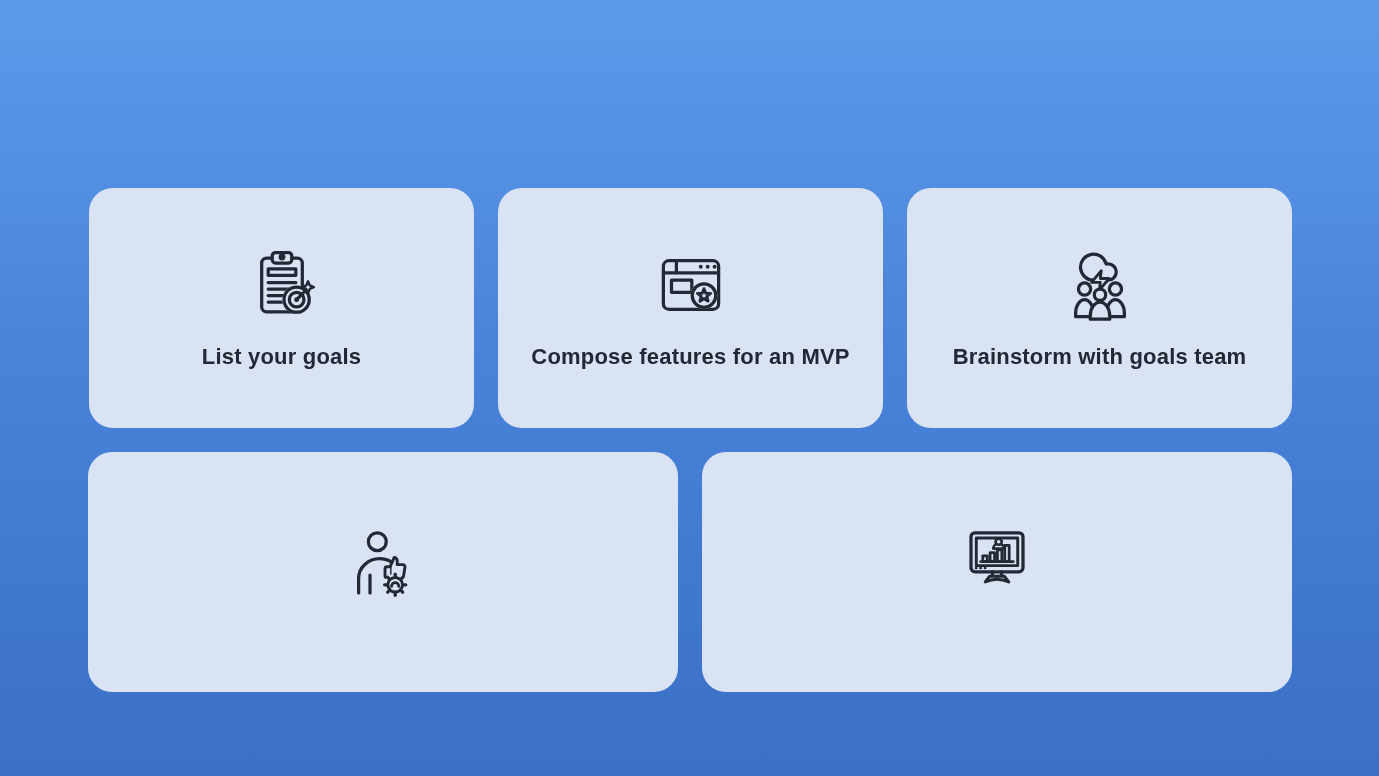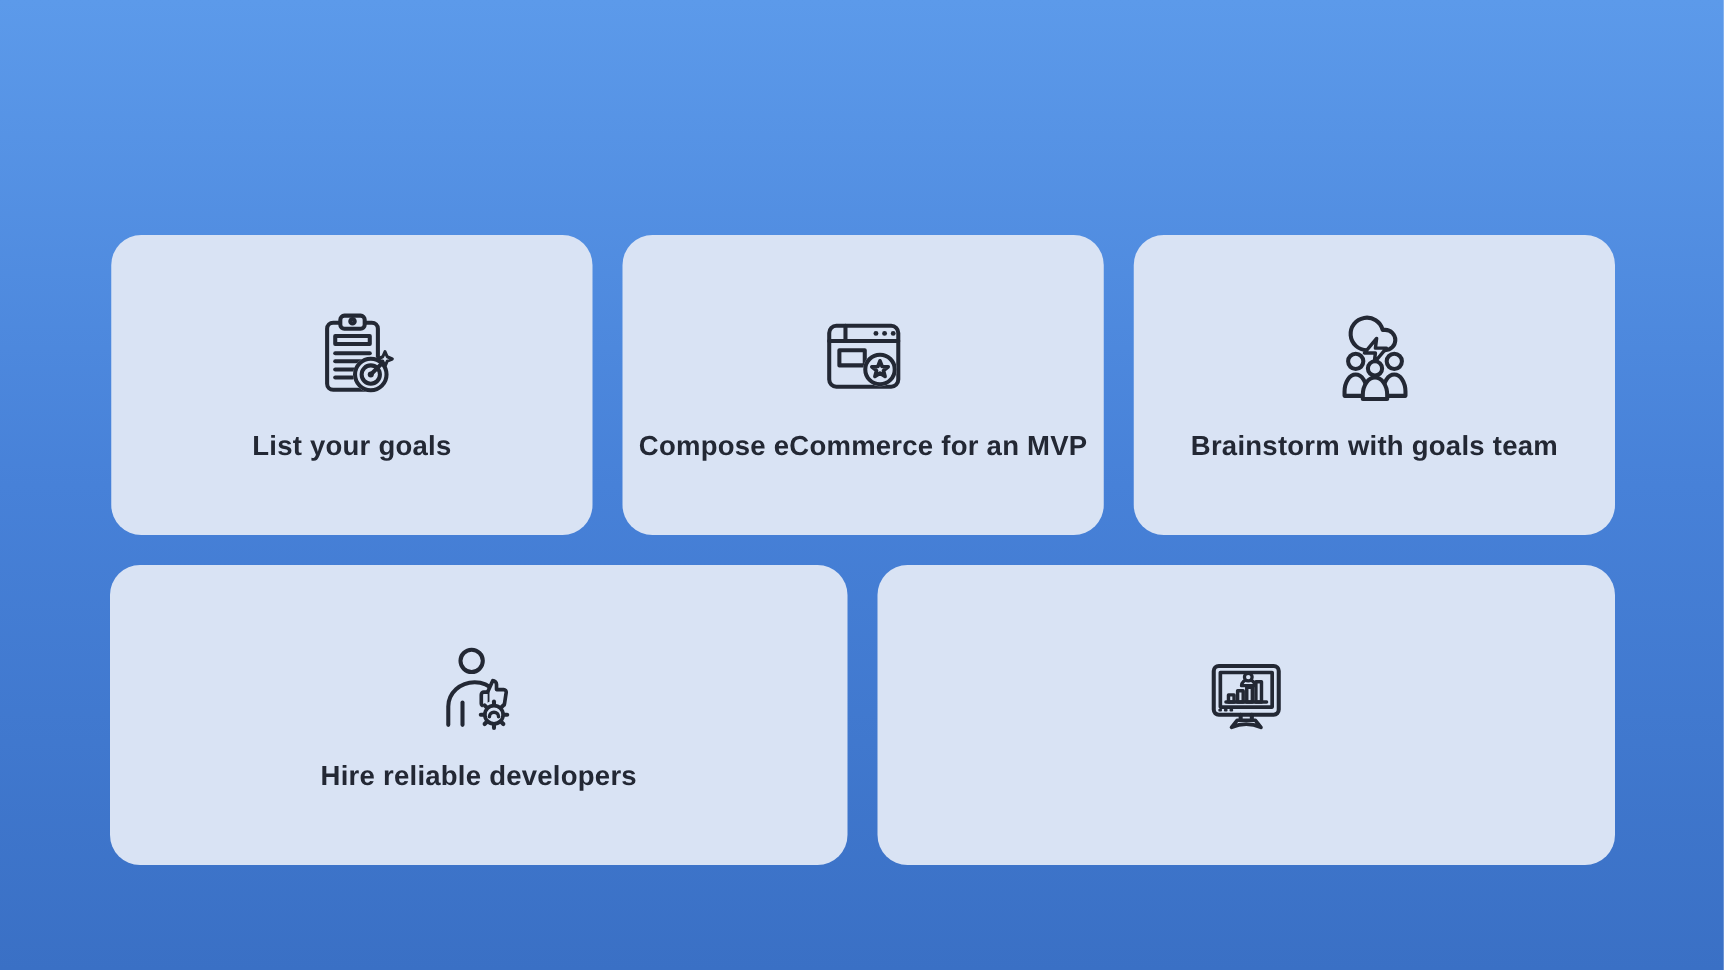--- a/index.html
+++ b/index.html
@@ -85,21 +85,21 @@
         <line x1="14" y1="33" x2="82" y2="33"></line>
         <line x1="30" y1="18" x2="30" y2="33"></line>
         <circle cx="60" cy="25.5" r="2.4" fill="#232834" stroke="none"></circle>
         <circle cx="68.5" cy="25.5" r="2.4" fill="#232834" stroke="none"></circle>
         <circle cx="77" cy="25.5" r="2.4" fill="#232834" stroke="none"></circle>
         <rect x="24" y="42" width="25" height="15"></rect>
         <circle cx="64" cy="61" r="16.5" fill="#d9e3f4" stroke="none"></circle>
         <circle cx="64" cy="61" r="14.5"></circle>
         <path stroke-width="3.6" d="M64 52.5 L66.12 58.09 L72.08 58.37 L67.42 62.11 L69 67.88 L64 64.6 L59 67.88 L60.58 62.11 L55.92 58.37 L61.88 58.09 Z"></path>
       </svg>
-      <div class="card-label">Compose eCommerce for an MVP</div>
+      <div class="card-label">Compose features for an MVP</div>
     </div>
 
     <div class="card">
       <svg class="icon" viewBox="0 0 96 96" width="78" height="78" fill="none" stroke="#232834" stroke-width="4" stroke-linecap="round" stroke-linejoin="round">
         <path d="M58 22h-2.52A16 16 0 1 0 40 42h18a10 10 0 0 0 0-20z"></path>
         <path d="M49.6 30.4 L37.6 44.8 h10.8 l-1.2 9.6 L59.2 40 h-10.8 l1.2-9.6 z" fill="#d9e3f4" stroke-width="3.4"></path>
         <circle cx="29" cy="53" r="7.5" fill="#d9e3f4"></circle>
         <path d="M18 87v-4a11 17 0 0 1 22 0v4z" fill="#d9e3f4"></path>
         <circle cx="67" cy="53" r="7.5" fill="#d9e3f4"></circle>
         <path d="M56 87v-4a11 17 0 0 1 22 0v4z" fill="#d9e3f4"></path>
@@ -123,21 +123,20 @@
           <line x1="69.7" y1="82.7" x2="72.2" y2="85.2"></line>
           <line x1="63" y1="85.5" x2="63" y2="89"></line>
           <line x1="56.3" y1="82.7" x2="53.8" y2="85.2"></line>
           <line x1="53.5" y1="76" x2="50" y2="76"></line>
           <line x1="56.3" y1="69.3" x2="53.8" y2="66.8"></line>
           <line x1="63" y1="66.5" x2="63" y2="63"></line>
           <line x1="69.7" y1="69.3" x2="72.2" y2="66.8"></line>
         </g>
         <path d="M58.5 78a4.5 4.5 0 0 1 9 0" stroke-width="3.4"></path>
       </svg>
-      <div class="card-label">Hire reliable developers</div>
     </div>
 
     <div class="card card--wide">
       <svg class="icon" viewBox="0 0 96 96" width="78" height="78" fill="none" stroke="#232834" stroke-width="4" stroke-linecap="round" stroke-linejoin="round">
         <rect x="16" y="12" width="64" height="48" rx="5"></rect>
         <rect x="22.5" y="18.5" width="51" height="34" stroke-width="3.6"></rect>
         <rect x="20.5" y="54.2" width="3.6" height="2.6" rx="1" fill="#232834" stroke="none"></rect>
         <rect x="26" y="54.2" width="3.6" height="2.6" rx="1" fill="#232834" stroke="none"></rect>
         <rect x="31.5" y="54.2" width="3.6" height="2.6" rx="1" fill="#232834" stroke="none"></rect>
         <line x1="28" y1="47.5" x2="68" y2="47.5" stroke-width="3.4"></line>

